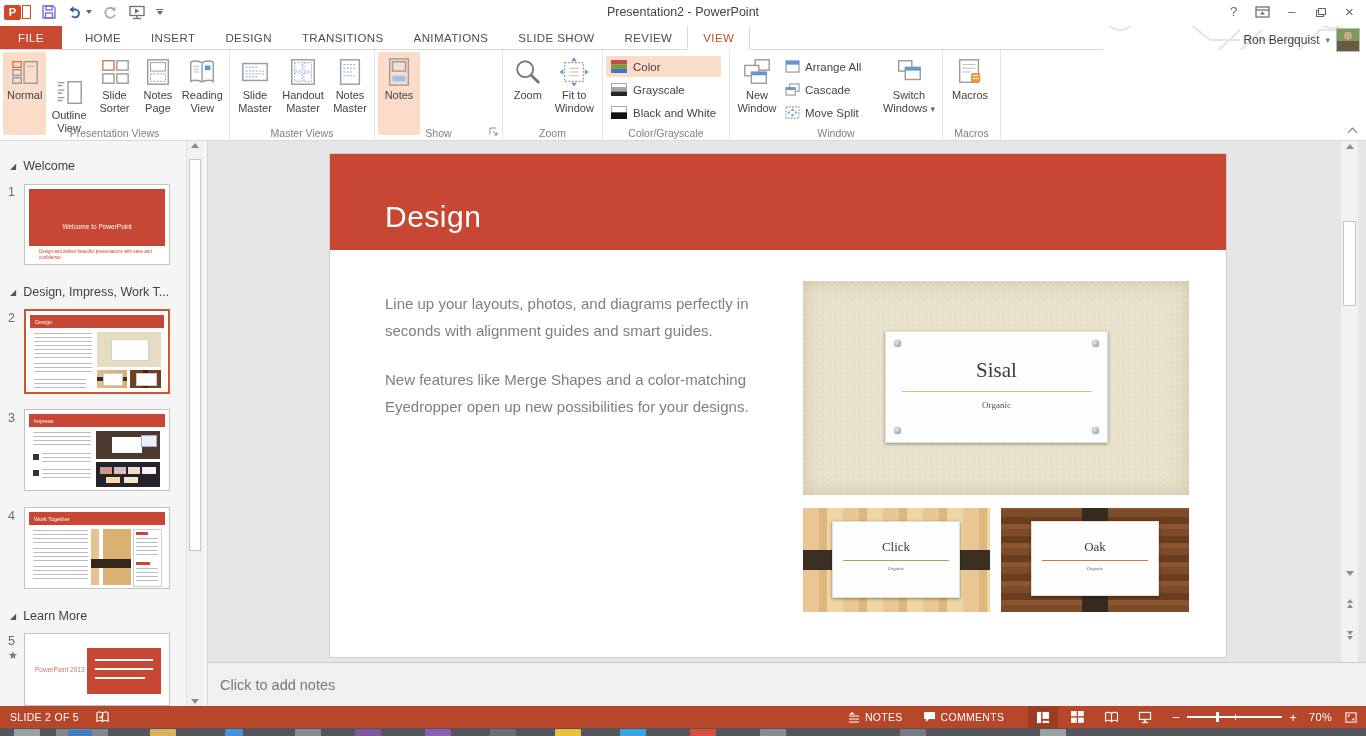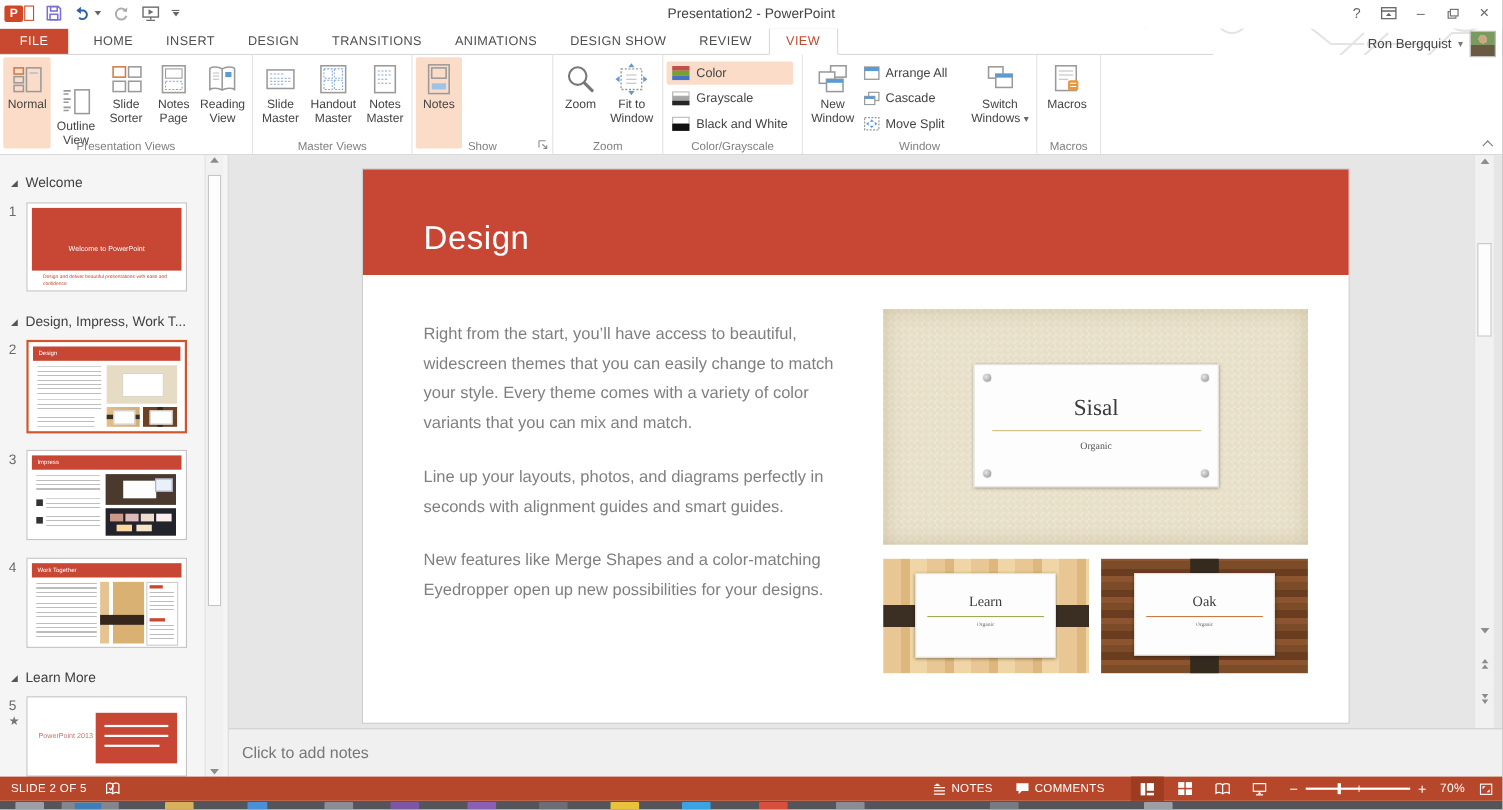--- a/index.html
+++ b/index.html
@@ -189,21 +189,21 @@
     </div>
   </div>
 
   <div id="tabrow">
     <div class="tab file">FILE</div>
     <div class="tab">HOME</div>
     <div class="tab">INSERT</div>
     <div class="tab">DESIGN</div>
     <div class="tab">TRANSITIONS</div>
     <div class="tab">ANIMATIONS</div>
-    <div class="tab">DESIGN SHOW</div>
+    <div class="tab">SLIDE SHOW</div>
     <div class="tab">REVIEW</div>
     <div class="tab active">VIEW</div>
   </div>
   <div id="userrow">
     <span>Ron Bergquist</span>
     <span style="font-size:9px;color:#777;">▾</span>
     <div id="avatar"></div>
   </div>
 
   <div id="ribbon">
@@ -596,21 +596,20 @@
         </div>
     </div>
   </div>
 
   <div id="workarea">
     <div id="canvas">
       <div id="banner">
         <div id="slidetitle">Design</div>
       </div>
       <div id="bodytext">
-        <p>Right from the start, you’ll have access to beautiful, widescreen themes that you can easily change to match your style.  Every theme comes with a variety of color variants that you can mix and match.</p>
         <p>Line up your layouts, photos, and diagrams perfectly in seconds with alignment guides and smart guides.</p>
         <p>New features like Merge Shapes and a  color-matching Eyedropper open up new possibilities for your designs.</p>
       </div>
 
       <div class="abs" style="left:473px;top:127px;width:386px;height:214px;
            background:linear-gradient(45deg,rgba(255,255,255,.25) 25%,transparent 25%,transparent 75%,rgba(255,255,255,.25) 75%) 0 0/6px 6px,#E7DFC8;
            box-shadow:inset 0 0 18px rgba(160,140,95,.35);">
         <div class="card" style="left:82px;top:50px;width:223px;height:112px;">
           <span class="screw" style="left:8px;top:8px;"></span>
             <span class="screw" style="right:8px;top:8px;"></span>
@@ -619,21 +618,21 @@
           <div style="margin-top:26px;font-size:21px;">Sisal</div>
           <div style="width:190px;height:1px;background:#D4BF82;margin-top:8px;"></div>
           <div style="margin-top:8px;font-size:9px;color:#555;">Organic</div>
         </div>
       </div>
 
       <div class="abs" style="left:473px;top:354px;width:187px;height:104px;
            background:repeating-linear-gradient(90deg,#E9C795 0 16px,#DDB77D 16px 24px,#F0D6A6 24px 40px);">
         <div class="abs" style="left:0;top:42px;width:187px;height:20px;background:#3B2F23;"></div>
         <div class="card" style="left:29px;top:13px;width:128px;height:77px;">
-          <div style="margin-top:17px;font-size:13px;">Learn</div>
+          <div style="margin-top:17px;font-size:13px;">Click</div>
           <div style="width:106px;height:1px;background:#A2A855;margin-top:5px;"></div>
           <div style="margin-top:5px;font-size:5px;color:#666;">Organic</div>
         </div>
       </div>
 
       <div class="abs" style="left:671px;top:354px;width:188px;height:104px;
            background:repeating-linear-gradient(0deg,#7C4B28 0 7px,#8C5530 7px 12px,#6B3D20 12px 19px);">
         <div class="abs" style="left:81px;top:0;width:26px;height:104px;background:#352A1E;"></div>
         <div class="card" style="left:30px;top:13px;width:128px;height:75px;">
           <div style="margin-top:17px;font-size:13px;">Oak</div>

